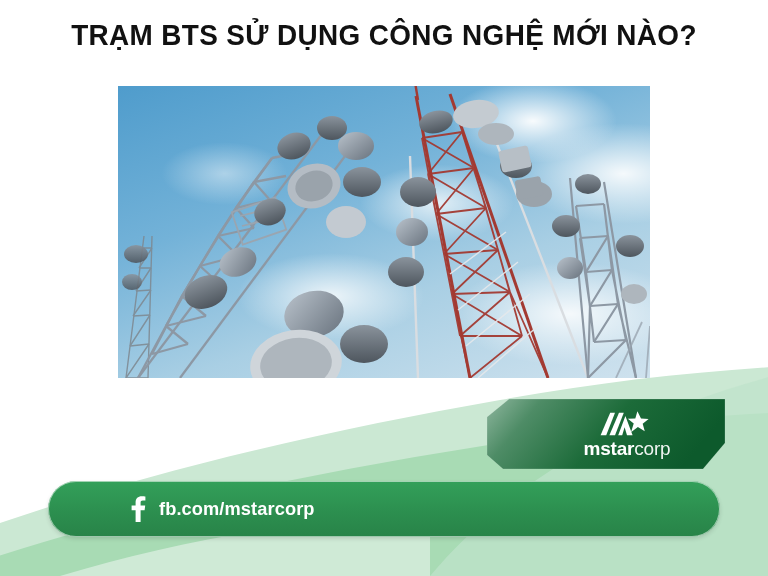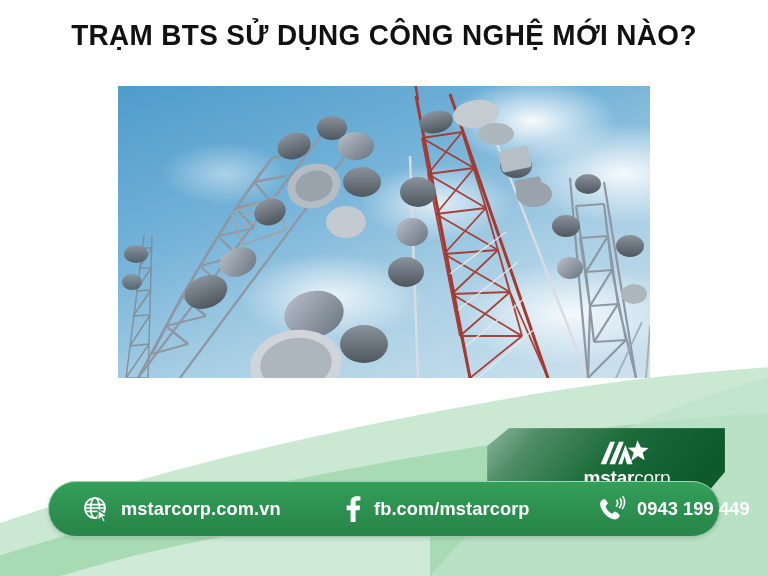--- a/index.html
+++ b/index.html
@@ -41,21 +41,21 @@
       radial-gradient(ellipse 110px 55px at 60% 40%, rgba(255,255,255,0.75) 0%, rgba(255,255,255,0) 70%),
       radial-gradient(ellipse 130px 60px at 40% 72%, rgba(255,255,255,0.8) 0%, rgba(255,255,255,0) 72%),
       radial-gradient(ellipse 160px 70px at 85% 78%, rgba(255,255,255,0.85) 0%, rgba(255,255,255,0) 74%),
       radial-gradient(ellipse 90px 45px at 20% 30%, rgba(255,255,255,0.45) 0%, rgba(255,255,255,0) 70%),
       linear-gradient(160deg,#4f9ccc 0%, #73b2d8 35%, #a9cfe4 65%, #cfe2ee 100%);
   }
   .photo svg{position:absolute;inset:0;}
 
   
   .logo-banner{
-    position:absolute;left:487px;top:399px;width:238px;height:70px;margin-top:29px;
+    position:absolute;left:487px;top:399px;width:238px;height:70px;
   }
   .logo-shape{position:absolute;inset:0;}
   .logo-inner{
     position:absolute;inset:0;
     display:flex;flex-direction:column;align-items:center;justify-content:center;
     padding-left:42px;box-sizing:border-box;
   }
   .logo-mark{width:56px;height:26px;display:block;}
   .logo-word{
     margin-top:2px;
@@ -237,47 +237,25 @@
         </g>
       </svg>
       <div class="logo-word">
         <b>mstar</b><span>corp</span>
       </div>
     </div>
   </div>
 
   <div class="pill">
 
-    <div class="contact-item c1">
-      <svg class="ic" width="28" height="28" viewBox="0 0 28 28">
-        <g fill="none" stroke="#ffffff" stroke-width="1.7">
-          <circle cx="13" cy="13" r="10"></circle>
-          <ellipse cx="13" cy="13" rx="4.4" ry="10"></ellipse>
-          <path d="M 3.4 9.6 L 22.6 9.6 M 3.4 16.4 L 22.6 16.4 M 3 13 L 23 13"></path>
-        </g>
-        <path d="M 16 15 L 16 26 L 19 22.6 L 21.2 27 L 23.2 26 L 21 21.8 L 25.4 21.4 Z" fill="#ffffff" stroke="#2c8f4f" stroke-width="1.2"></path>
-      </svg>
-      <span class="label">mstarcorp.com.vn</span>
-    </div>
 
     <div class="contact-item c2">
       <svg class="ic" width="22" height="28" viewBox="0 0 22 28">
         <path d="M 14.6 27 L 14.6 15.2 L 18.6 15.2 L 19.2 10.6 L 14.6 10.6 L 14.6 7.8 C 14.6 6.5 15 5.6 16.9 5.6 L 19.4 5.6 L 19.4 1.5 C 18.9 1.4 17.4 1.2 15.7 1.2 C 12 1.2 9.6 3.4 9.6 7.3 L 9.6 10.6 L 5.6 10.6 L 5.6 15.2 L 9.6 15.2 L 9.6 27 Z" fill="#ffffff"></path>
       </svg>
       <span class="label">fb.com/mstarcorp</span>
     </div>
 
-    <div class="contact-item c3">
-      <svg class="ic" width="30" height="28" viewBox="0 0 30 28">
-        <path d="M 7.6 4.2 C 6 4.6 4.4 6.2 4.2 8 C 3.8 12.4 7.2 17.6 10.4 20.6 C 13.4 23.4 18 25.4 21 24 C 22.6 23.2 23.8 21.4 23.6 20.2 C 23.5 19.5 20 16.6 19 16.6 C 18.2 16.6 17.2 18.2 16.4 18.4 C 15.2 18.7 12.8 16.8 11.4 15 C 10.2 13.4 9.4 11.4 9.8 10.6 C 10.2 9.8 11.8 9.2 11.8 8.4 C 11.8 7.4 9 4 8.3 4.1 Z" fill="#ffffff"></path>
-        <g fill="none" stroke="#ffffff" stroke-width="1.6" stroke-linecap="round">
-          <path d="M 20.4 11.2 C 21.8 9.6 22 7.2 20.9 5.4"></path>
-          <path d="M 23.4 12.6 C 25.6 10.2 25.9 6.4 24.2 3.6"></path>
-          <path d="M 26.4 13.6 C 29 10.4 29.3 5.4 27.2 1.8"></path>
-        </g>
-      </svg>
-      <span class="label">0943 199 449</span>
-    </div>
 
   </div>
   <div class="pill-outline"></div>
 
 </div>
 
 </body></html>

